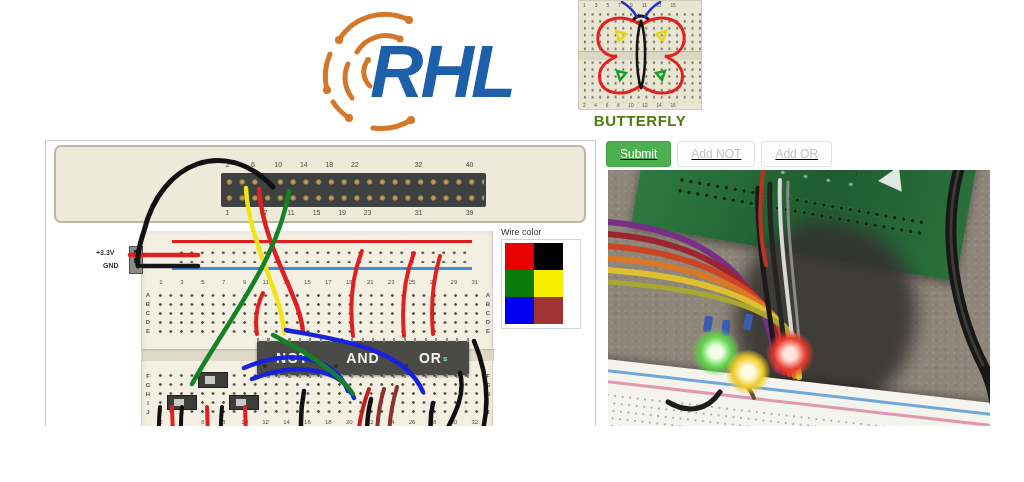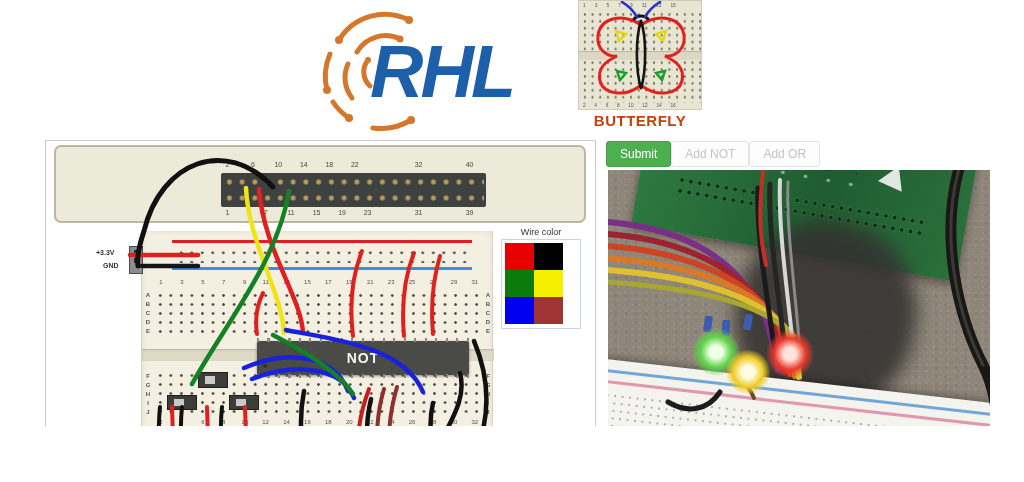--- a/index.html
+++ b/index.html
@@ -10,24 +10,24 @@
   
   .logo{left:315px;top:0;width:248px;height:138px;}
 
   
   .bfly-board{left:578px;top:0;width:124px;height:110px;background:#e9e5d3;border:1px solid #cfcbb8;overflow:hidden;}
   .bfly-dots{position:absolute;left:2px;top:10px;width:120px;height:92px;
     background-image:radial-gradient(circle,#6b6a5a 0.9px,transparent 1.4px);background-size:7.7px 6.9px;}
   .bfly-channel{position:absolute;left:0;top:50px;width:100%;height:9px;background:#dcd8c4;box-shadow:inset 0 1px 1px rgba(0,0,0,.15);}
   .bfly-nums{position:absolute;left:4px;width:116px;display:flex;justify-content:space-between;
     font-size:6px;color:#555;transform:scale(.8);transform-origin:left;}
-  .bfly-label{left:578px;top:112px;width:124px;text-align:center;font-size:15px;font-weight:bold;color:#c2410c;letter-spacing:.5px;}
+  .bfly-label{left:578px;top:112px;width:124px;text-align:center;font-size:15px;font-weight:bold;color:#4d7c0f;letter-spacing:.5px;}
 
   
-  .toolbar{left:606px;top:141px;display:flex;}
+  .toolbar{left:606px;top:141px;display:flex;gap:6px;text-decoration:underline;}
   .btn{font-size:12px;padding:5px 13px;border-radius:3px;border:1px solid #e3e3e3;background:#fdfdfd;color:#c3c3c3;cursor:pointer;}
   .btn.primary{background:#4caf50;border-color:#43a047;color:#fff;}
 
   
   .panel{left:45px;top:140px;width:551px;height:342px;background:#fff;border:1px solid #c9c9c9;overflow:hidden;}
 
   .gpio{position:absolute;left:8px;top:4px;width:532px;height:78px;background:#ecead9;border:2px solid #bab7a3;border-radius:7px;}
   .gpio-header{position:absolute;left:165px;top:26px;width:265px;height:34px;background:#3d423e;border-radius:2px;}
   .gpio-pins{position:absolute;left:2px;top:1px;width:261px;height:32px;
     background-image:radial-gradient(circle,#d0963e 1.4px,#84847c 2.3px,transparent 3.1px);background-size:12.75px 16px;background-position:0 0;}
@@ -58,21 +58,21 @@
   .chip::before{content:"";position:absolute;left:6px;bottom:7px;width:4px;height:4px;border-radius:50%;background:#31312e;}
   .chip sup{font-size:8px;color:#8fd8c4;font-weight:bold;margin-left:1px;}
   .bb-bottom-strip{position:absolute;left:0;top:240px;width:100%;height:12px;background:#8f8f88;border-top:2px solid #6d6d66;}
 
   .connector{position:absolute;background:#8c8c8c;border:1px solid #4c4c4c;}
   .connector .pin{width:5px;height:5px;background:#2a2a2a;margin:3px auto;}
   .conn-label{position:absolute;font-size:7px;font-weight:bold;color:#333;white-space:nowrap;}
   .conn-label .reddot{display:inline-block;width:4px;height:4px;background:#e02020;margin-right:2px;}
   .conn-label.vred{color:#8b2020;}
 
-  .legend-title{position:absolute;left:455px;top:86px;width:80px;text-align:center;font-size:9px;color:#333;}
+  .legend-title{position:absolute;left:455px;top:86px;width:80px;text-align:left;font-size:9px;color:#333;}
   .legend-box{position:absolute;left:455px;top:98px;width:80px;height:90px;background:#fff;border:1px solid #ccd4e4;}
   .legend-grid{position:absolute;left:3px;top:3px;display:grid;grid-template-columns:29px 29px;grid-auto-rows:27px;}
 
   .help{position:absolute;left:12px;top:302px;font-size:24px;font-weight:bold;color:#5c6470;}
 
   
   .photo{left:608px;top:170px;width:382px;height:307px;overflow:hidden;background:#8e8679;}
   .carpet{position:absolute;inset:0;
     background-image:radial-gradient(rgba(255,255,255,.07) 1px,transparent 1.6px),radial-gradient(rgba(40,35,30,.12) 1px,transparent 1.6px);
     background-size:7px 6px,10px 9px;background-position:0 0,3px 4px;}
@@ -239,20 +239,27 @@
           <span>D</span>
           <span>E</span>
         </div>
       <div class="grid-dots" style="top:60px;"></div>
       <div class="channel" style="left:0;width:118px;"></div>
       <div class="channel" style="left:324px;width:28px;"></div>
       <div class="chips">
         <div class="chip">
             <span>NOT</span>
           </div>
+        <div class="chip">
+            <span>AND</span>
+          </div>
+        <div class="chip">
+            <span>OR</span>
+            <sup>s</sup>
+          </div>
       </div>
       <div class="rowletters" style="left:2px;top:142px;">
           <span>F</span>
           <span>G</span>
           <span>H</span>
           <span>I</span>
           <span>J</span>
         </div>
       <div class="rowletters" style="left:342px;top:142px;">
           <span>F</span>

